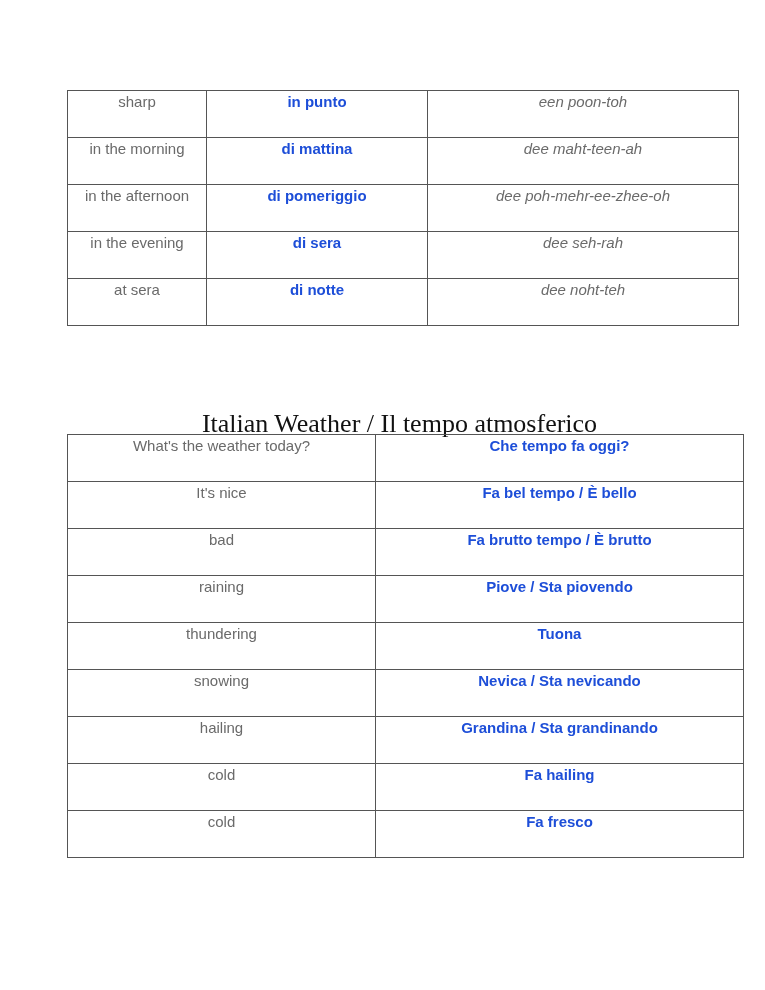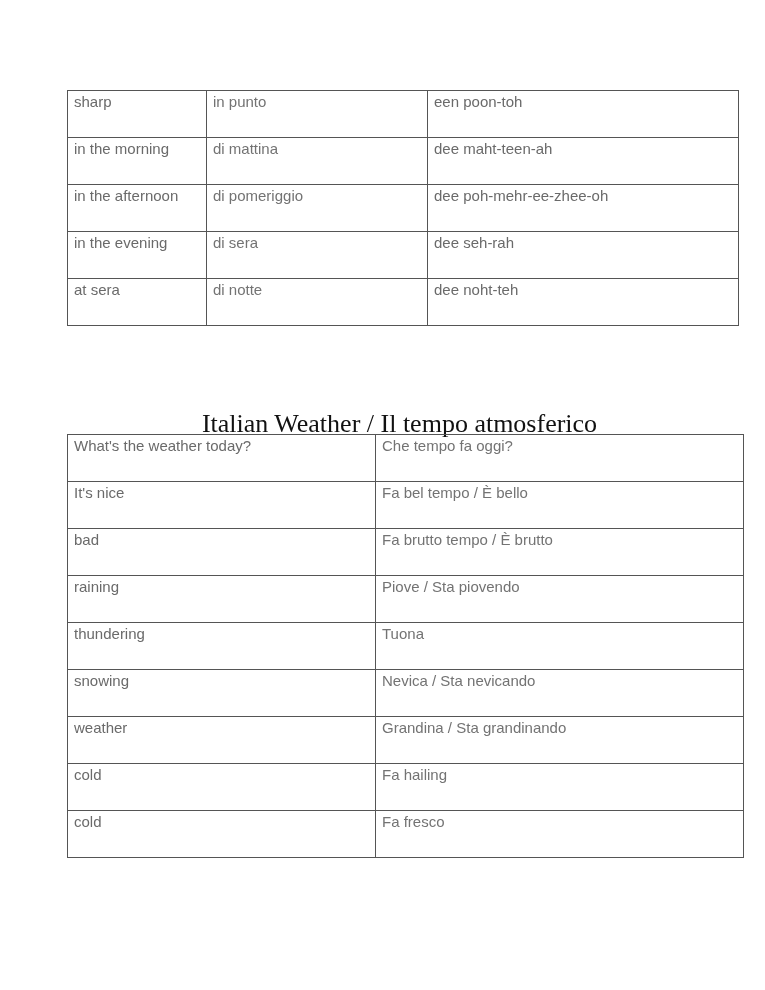--- a/index.html
+++ b/index.html
@@ -1,22 +1,22 @@
 <!DOCTYPE html>
 <html><head>
 <meta charset="utf-8">
 <style>
   html, body { margin: 0; padding: 0; background: #ffffff; }
   body { width: 765px; height: 990px; position: relative; overflow: hidden; }
-  table { border-collapse: collapse; position: absolute; table-layout: fixed; }
+  table { border-collapse: collapse; position: absolute; table-layout: fixed; text-align: center; }
   td { border: 1px solid #555; vertical-align: top; padding: 2px 6px 0 6px; height: 44px;
        font-family: "Liberation Sans", sans-serif; font-size: 15px; color: #666; line-height: 18px; }
   .en { font-weight: normal; color: #6a6a6a; }
-  .it { font-weight: normal; color: #737373; }
-  .pr { color: #6a6a6a; }
+  .it { font-weight: bold; color: #1d4ed8; }
+  .pr { font-style: italic; color: #6a6a6a; }
   #t1 { left: 67px; top: 90px; width: 671px; }
   #t2 { left: 67px; top: 434px; width: 676px; }
   h2.title { position: absolute; top: 392px; left: 0; width: 765px; margin: 17px; text-align: center;
        font-family: "Liberation Serif", serif; font-weight: normal; font-size: 26px; color: #111; }
 </style>
 </head>
 <body>
 
 <table id="t1">
   <colgroup>
@@ -79,21 +79,21 @@
     </tr>
     <tr>
       <td class="en">thundering</td>
       <td class="it">Tuona</td>
     </tr>
     <tr>
       <td class="en">snowing</td>
       <td class="it">Nevica / Sta nevicando</td>
     </tr>
     <tr>
-      <td class="en">weather</td>
+      <td class="en">hailing</td>
       <td class="it">Grandina / Sta grandinando</td>
     </tr>
     <tr>
       <td class="en">cold</td>
       <td class="it">Fa hailing</td>
     </tr>
     <tr>
       <td class="en">cold</td>
       <td class="it">Fa fresco</td>
     </tr>

